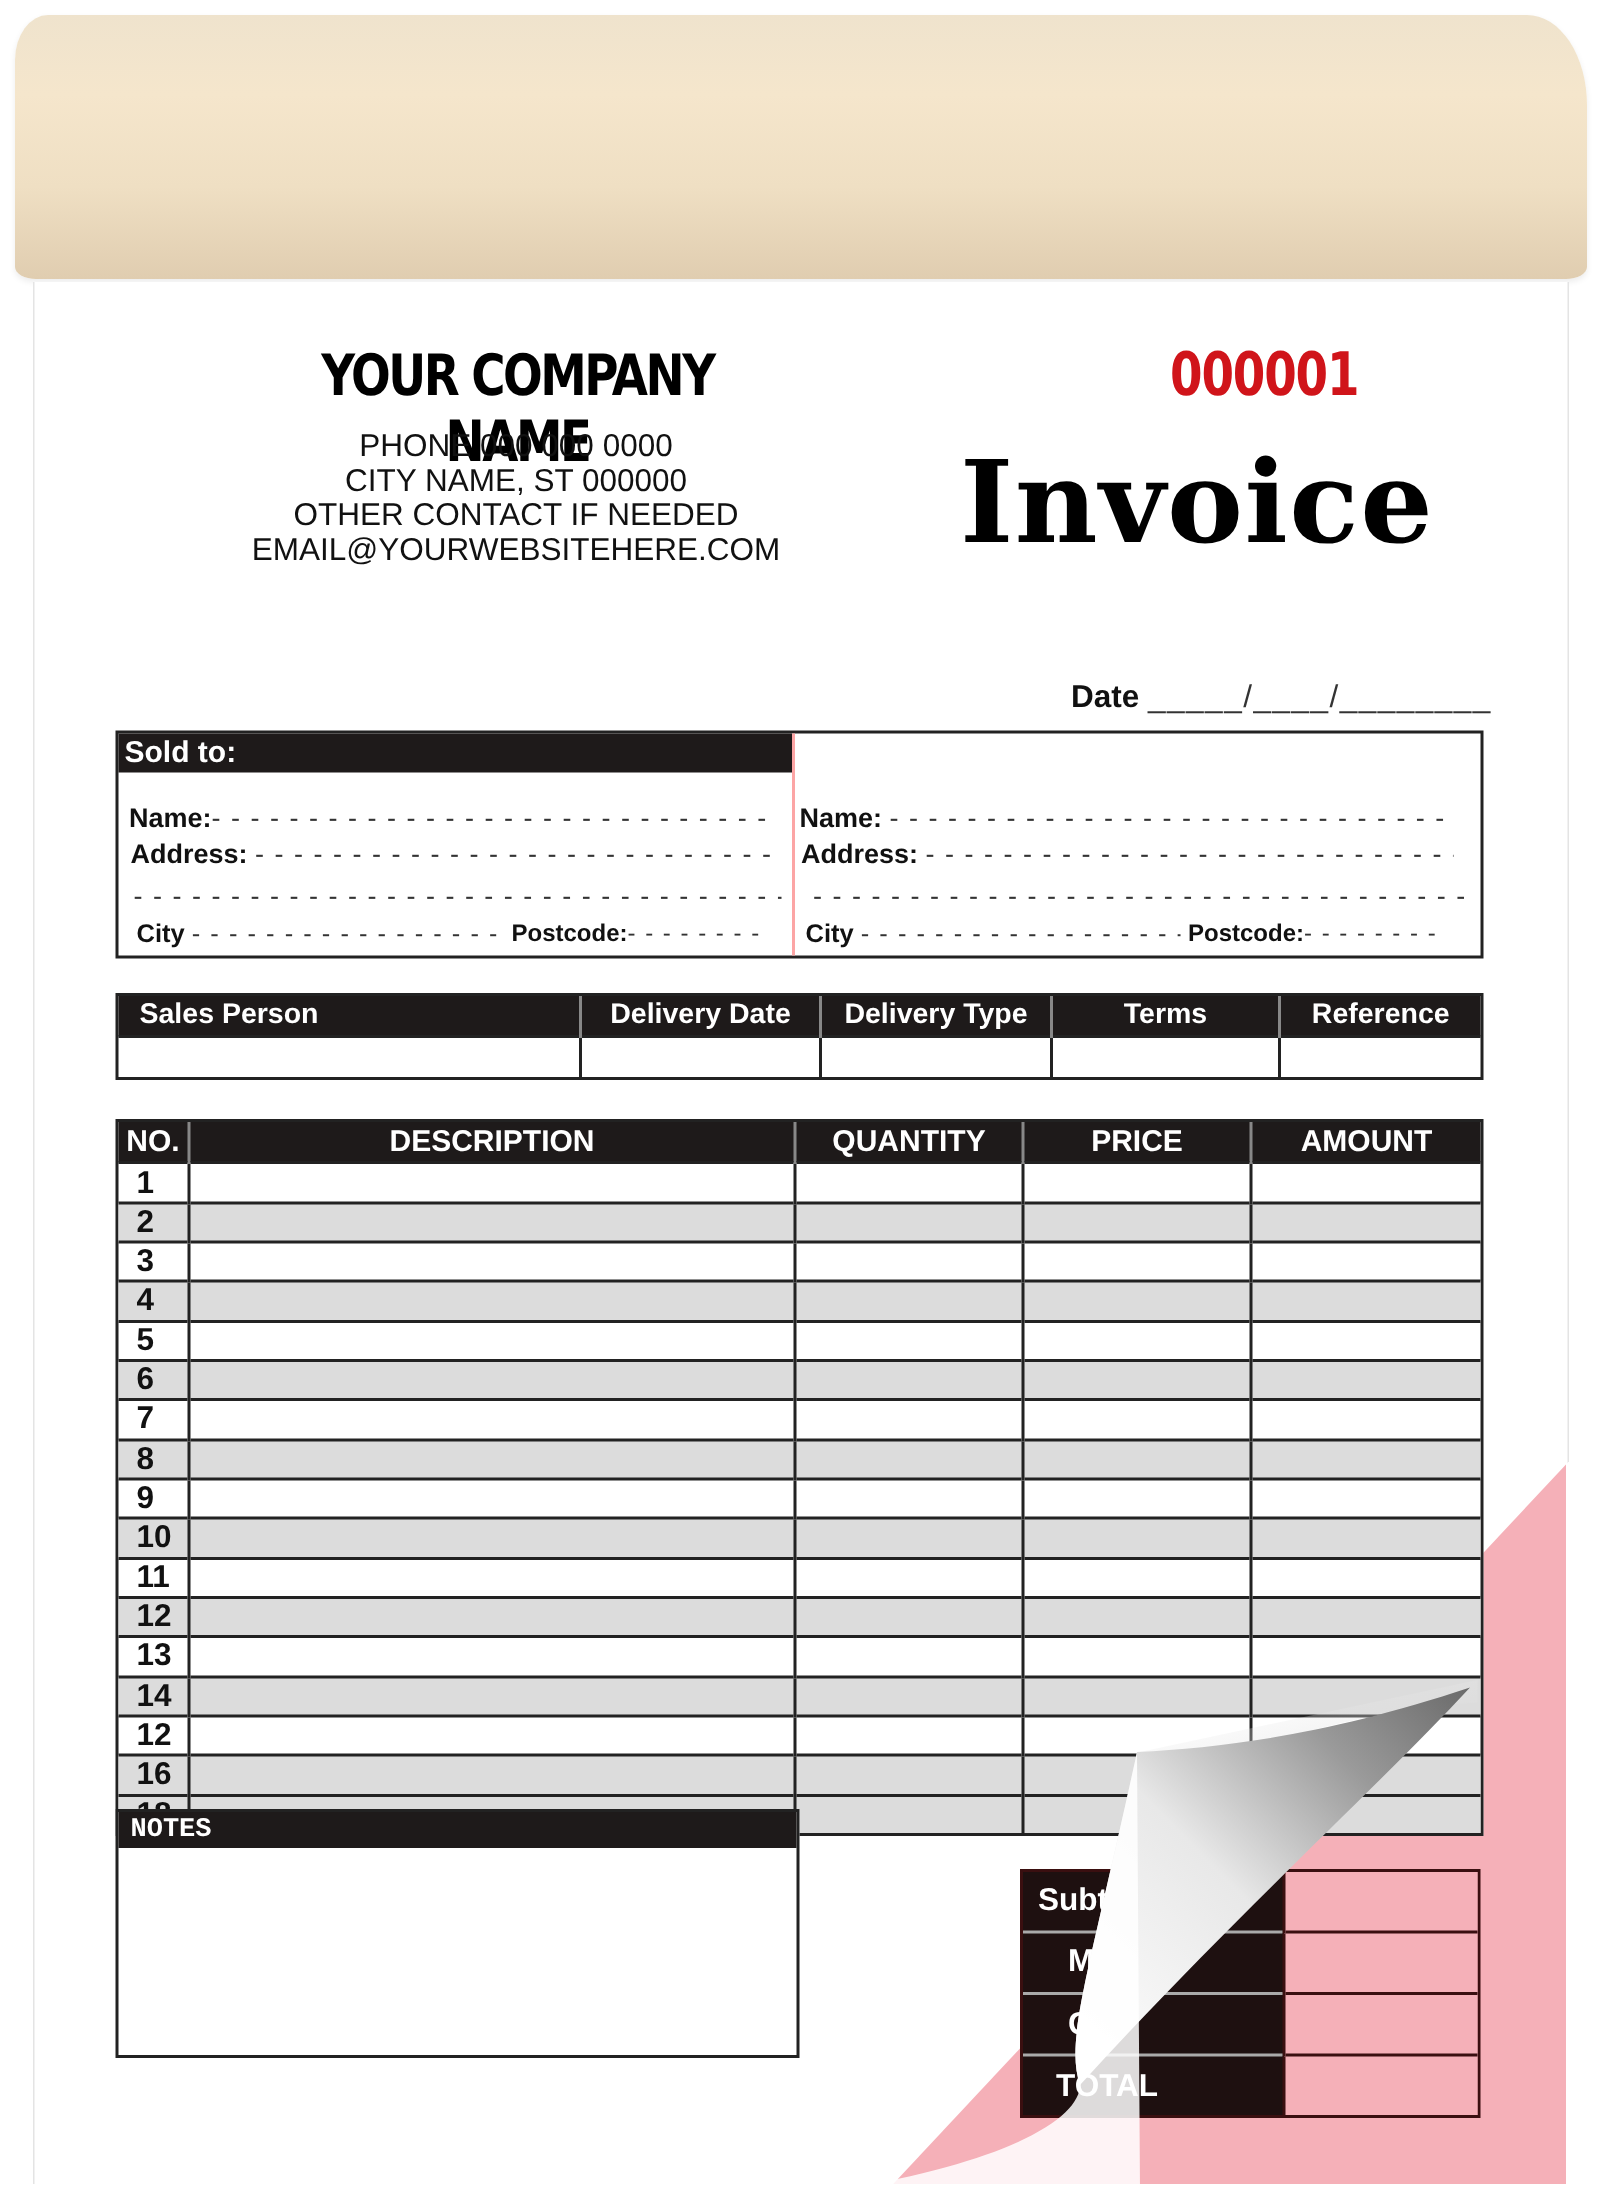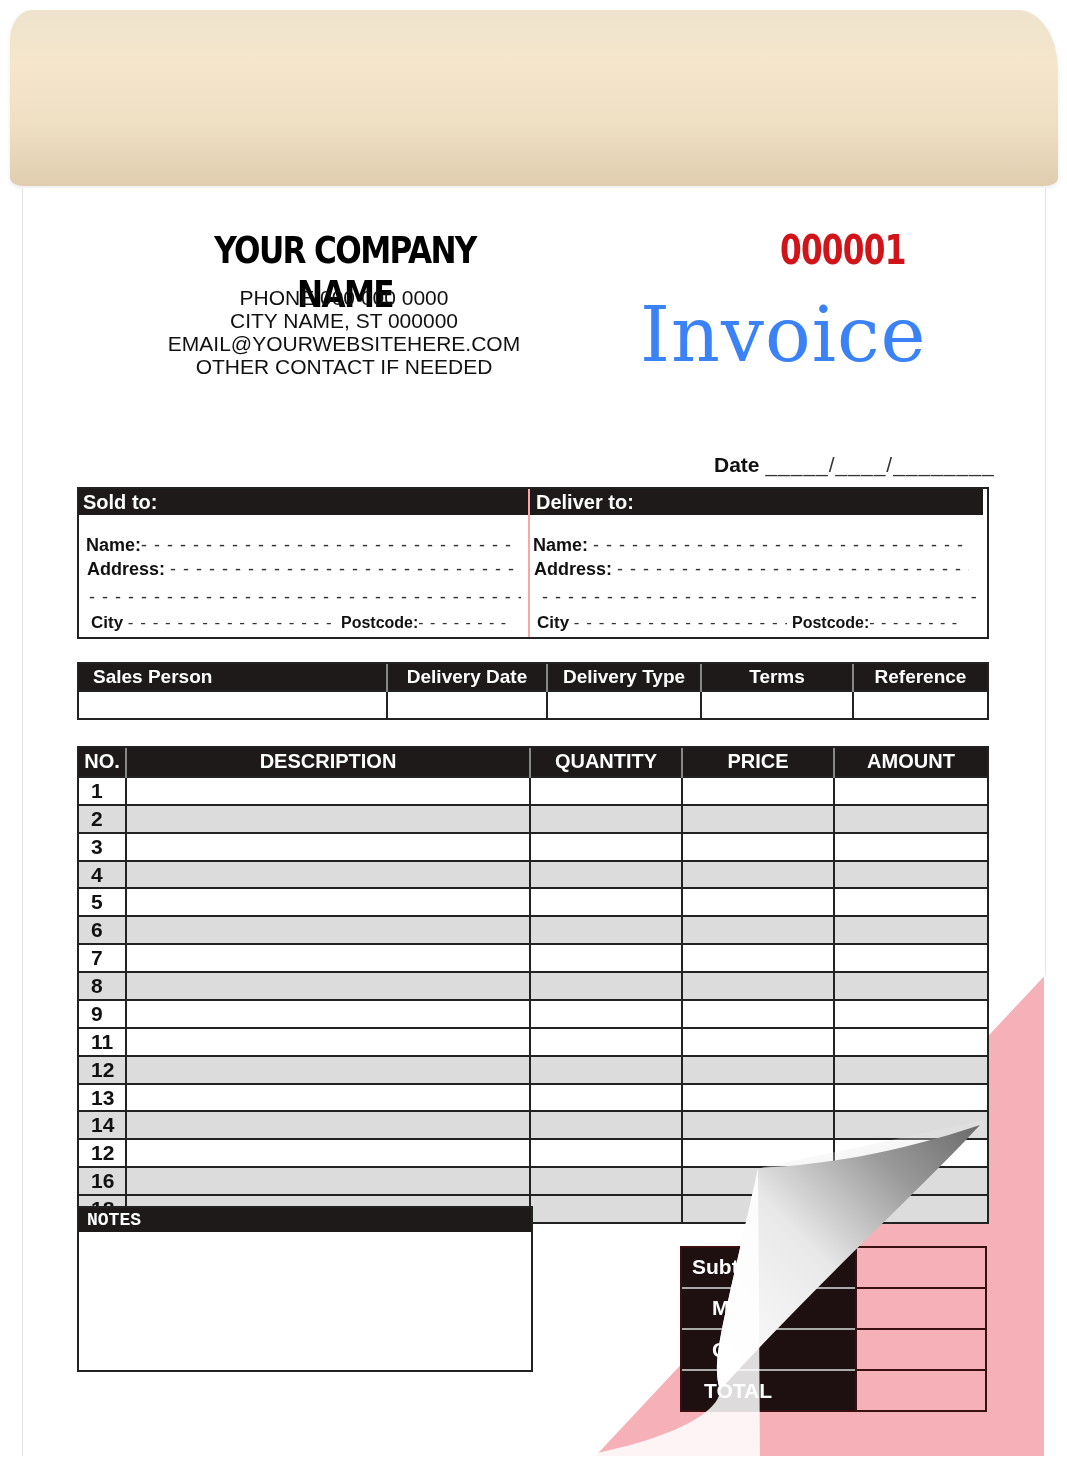--- a/index.html
+++ b/index.html
@@ -8,21 +8,21 @@
         background:linear-gradient(180deg,#efe3cd 0%,#f5e6cc 30%,#efdfc3 65%,#e0cdb0 100%);
         box-shadow:0 2px 4px rgba(0,0,0,0.08);}
   .pink-sheet{position:absolute;left:22px;top:188px;width:1022px;height:1268px;background:#f5b0b8;}
   .sheet{position:absolute;left:22px;top:188px;width:1022px;height:1268px;background:#ffffff;
          border-left:1px solid #e4e4e4;border-right:1px solid #e4e4e4;
          clip-path:polygon(0 0,100% 0,100% 62%,56% 100%,0 100%);}
   .abs{position:absolute;}
   .company{left:150px;top:228px;width:390px;text-align:center;font-family:"DejaVu Sans",sans-serif;font-weight:bold;font-size:38px;letter-spacing:-2px;transform:scaleX(0.82);transform-origin:center;color:#000;}
   .contact{left:130px;top:286px;width:428px;text-align:center;font-size:21px;line-height:23px;color:#111;}
   .invno{left:780px;top:227px;font-family:"DejaVu Sans",sans-serif;font-weight:bold;font-size:40px;color:#d0141a;transform:scaleX(0.78);transform-origin:left;letter-spacing:-1px;}
-  .title{left:640px;top:290px;font-family:"DejaVu Serif",serif;font-weight:normal;font-size:76px;color:#3b82f6;letter-spacing:1px;}
+  .title{left:640px;top:290px;font-family:"DejaVu Serif",serif;font-weight:bold;font-size:76px;color:#000000;letter-spacing:1px;}
   .date{left:714px;top:453px;font-size:21px;font-weight:bold;}
   .date .line{font-weight:normal;letter-spacing:1px;color:#333;}
   .box{position:absolute;border:2px solid #222;background:#fff;}
   .hdr{background:#1e1a1a;color:#fff;font-weight:bold;}
   .addr{left:77px;top:487px;width:908px;height:148px;}
   .addr .col{position:absolute;top:0;height:100%;}
   .addr .col .hdr{height:26px;line-height:26px;font-size:20px;padding-left:4px;}
   .addr .line-row{position:absolute;font-weight:bold;font-size:18px;white-space:nowrap;overflow:hidden;}
   .dash{font-weight:normal;letter-spacing:1px;color:#333;}
   .meta{left:77px;top:662px;width:908px;height:54px;}
@@ -47,22 +47,22 @@
 
 <div class="roll"></div>
 <div class="pink-sheet"></div>
 
 <div class="sheet"></div>
 
 <div class="abs company">YOUR COMPANY NAME</div>
 <div class="abs contact">
   <div>PHONE 000 000  0000</div>
   <div>CITY NAME, ST 000000</div>
+  <div>OTHER CONTACT IF NEEDED</div>
   <div>EMAIL@YOURWEBSITEHERE.COM</div>
-  <div>OTHER CONTACT IF NEEDED</div>
 </div>
 <div class="abs invno">000001</div>
 <div class="abs title">Invoice</div>
 <div class="abs date">
   <span>Date</span>
   <span class="line">_____/____/________</span>
 </div>
 
 <div class="box addr">
   <div class="col" style="left:0;width:449px;border-right:2px solid #fca5a5;">
@@ -77,21 +77,20 @@
       <span class="dash">- - - - - - - - - - - - - - - - - - - - - - - - - - - - - - - - - - - - - - - - - -</span>
     </div>
     <div class="line-row" style="left:12px;top:124px;width:240px;font-size:17px;">
       <span>City</span> <span class="dash">- - - - - - - - - - - - - - - - - -</span>
     </div>
     <div class="line-row" style="left:262px;top:125px;width:178px;font-size:16px;">
       <span>Postcode:</span><span class="dash">- - - - - - - -</span>
     </div>
   </div>
   <div class="col" style="left:451px;width:453px;">
-    <div class="hdr" style="padding-left:6px;">Deliver to:</div>
     <div class="line-row" style="left:3px;top:46px;width:436px;">
       <span>Name:</span> <span class="dash">- - - - - - - - - - - - - - - - - - - - - - - - - - - - - - - - - - - - - - - - - -</span>
     </div>
     <div class="line-row" style="left:4px;top:70px;width:435px;">
       <span>Address:</span> <span class="dash">- - - - - - - - - - - - - - - - - - - - - - - - - - - - - - - - - - - - - - - - - -</span>
     </div>
     <div class="line-row" style="left:12px;top:98px;width:434px;">
       <span class="dash">- - - - - - - - - - - - - - - - - - - - - - - - - - - - - - - - - - - - - - - - - -</span>
     </div>
     <div class="line-row" style="left:7px;top:124px;width:250px;font-size:17px;">
@@ -185,20 +184,27 @@
         </tr>
     <tr class="alt">
           <td class="no">8</td>
           <td></td>
           <td></td>
           <td></td>
           <td style="border-right:none"></td>
         </tr>
     <tr>
           <td class="no">9</td>
+          <td></td>
+          <td></td>
+          <td></td>
+          <td style="border-right:none"></td>
+        </tr>
+    <tr class="alt">
+          <td class="no">10</td>
           <td></td>
           <td></td>
           <td></td>
           <td style="border-right:none"></td>
         </tr>
     <tr>
           <td class="no">11</td>
           <td></td>
           <td></td>
           <td></td>

